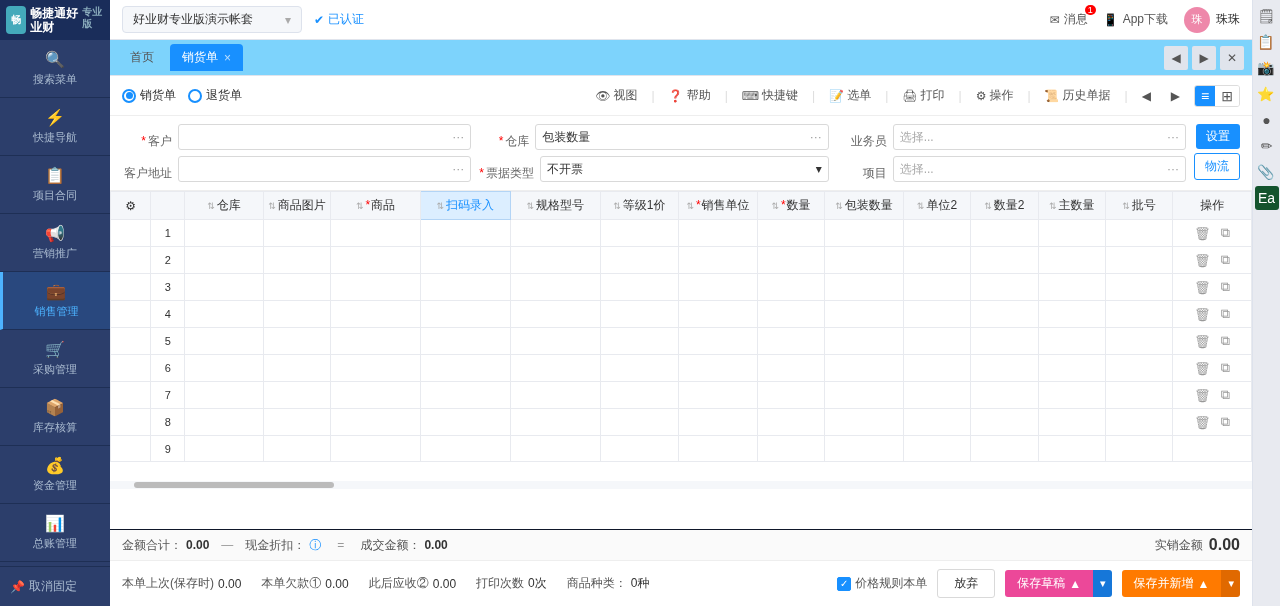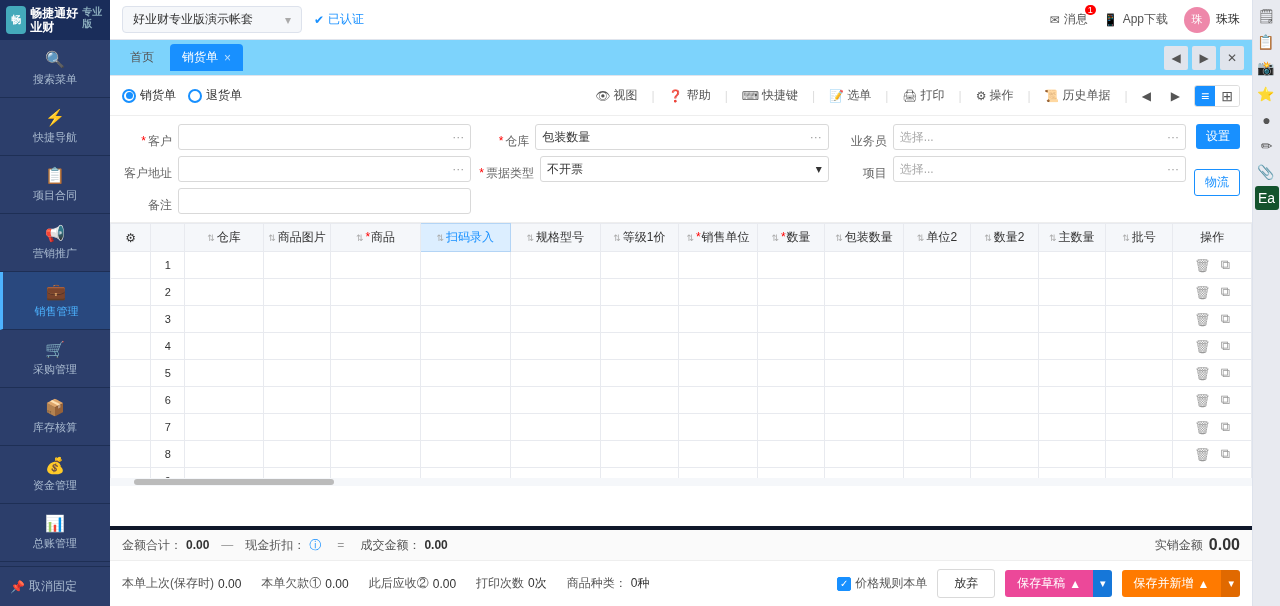--- a/index.html
+++ b/index.html
@@ -87,21 +87,21 @@
     .th-main-qty { width: 60px; }
     .th-batch { width: 60px; }
     .th-ops { width: 70px; }
     .row-num-cell { color: #999; }
     .required-th::before { content: '*'; color: red; margin-right: 1px; }
     .icon-btn { background: none; border: none; cursor: pointer; color: #999; font-size: 13px; padding: 1px 3px; }
     .ops-cell { display: flex; gap: 4px; justify-content: center; align-items: center; }
     .th-inner { display: flex; align-items: center; justify-content: center; gap: 2px; }
 
     
-    .form-footer { padding: 6px 12px; border-top: 4px solid #0f172a; display: flex; align-items: center; gap: 12px; background: #fafafa; margin-top: 40px; }
+    .form-footer { padding: 6px 12px; border-top: 1px solid #0f172a; display: flex; align-items: center; gap: 12px; background: #fafafa; margin-top: 40px; }
     .footer-field { display: flex; align-items: center; gap: 4px; color: #555; font-size: 12px; }
     .footer-value { color: #333; font-weight: bold; }
     .footer-right { margin-left: auto; display: flex; align-items: flex-start; gap: 8px; }
     .realized-amount { display: flex; align-items: center; gap: 6px; }
     .realized-label { color: #555; }
     .realized-value { font-size: 16px; font-weight: bold; color: #333; }
 
     
     .bottom-bar { padding: 8px 12px; background: #fff; border-top: 1px solid #eee; display: flex; align-items: center; gap: 20px; }
     .bottom-field { display: flex; align-items: center; gap: 4px; font-size: 12px; color: #555; }
@@ -303,24 +303,20 @@
             <span class="dots">···</span>
           </div>
         </div>
         <div class="field-group">
           <span class="label">客户地址</span>
           <div class="field-input" style="min-width:160px;">
             <span></span>
             <span class="dots">···</span>
           </div>
         </div>
-        <div class="field-group">
-          <span class="label">备注</span>
-          <div class="field-input" style="min-width:260px;"></div>
-        </div>
       </div>
 
       <div style="flex:1; display:flex; flex-direction:column; gap:6px;">
         <div class="field-group">
           <span class="label required">仓库</span>
           <div class="field-input" style="min-width:140px;">
             <span>包装数量</span>
             <span class="dots">···</span>
           </div>
         </div>
@@ -343,21 +339,21 @@
         </div>
         <div class="field-group">
           <span class="label">项目</span>
           <div class="field-input" style="min-width:140px;">
             <span style="color:#aaa;">选择...</span>
             <span class="dots">···</span>
           </div>
         </div>
       </div>
 
-      <div style="display:flex; flex-direction:column; gap:20px; align-items:flex-end;">
+      <div style="display:flex; flex-direction:column; gap:4px; align-items:flex-end;">
         <button class="btn-set">设置</button>
         <button class="btn-add">物流</button>
       </div>
     </div>
 
 
     <div class="table-wrapper">
       <table class="data-table">
         <thead>
           <tr>

